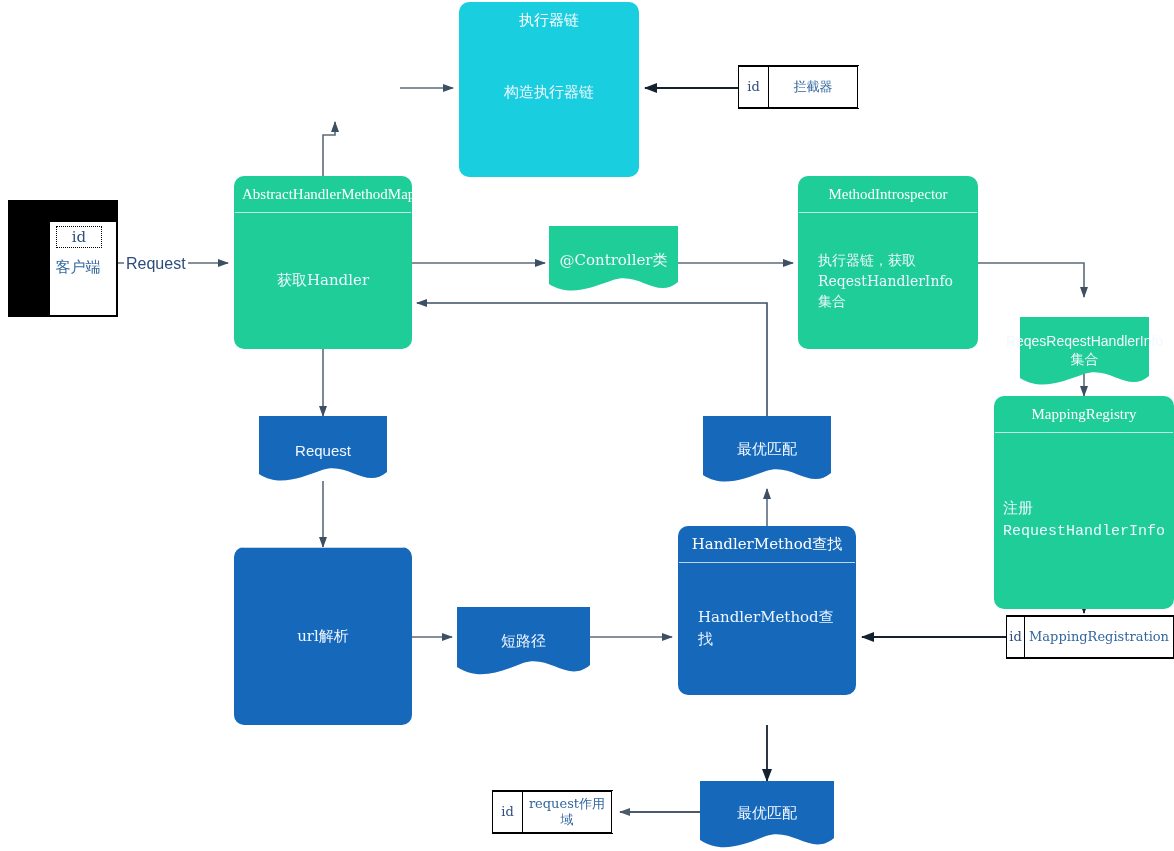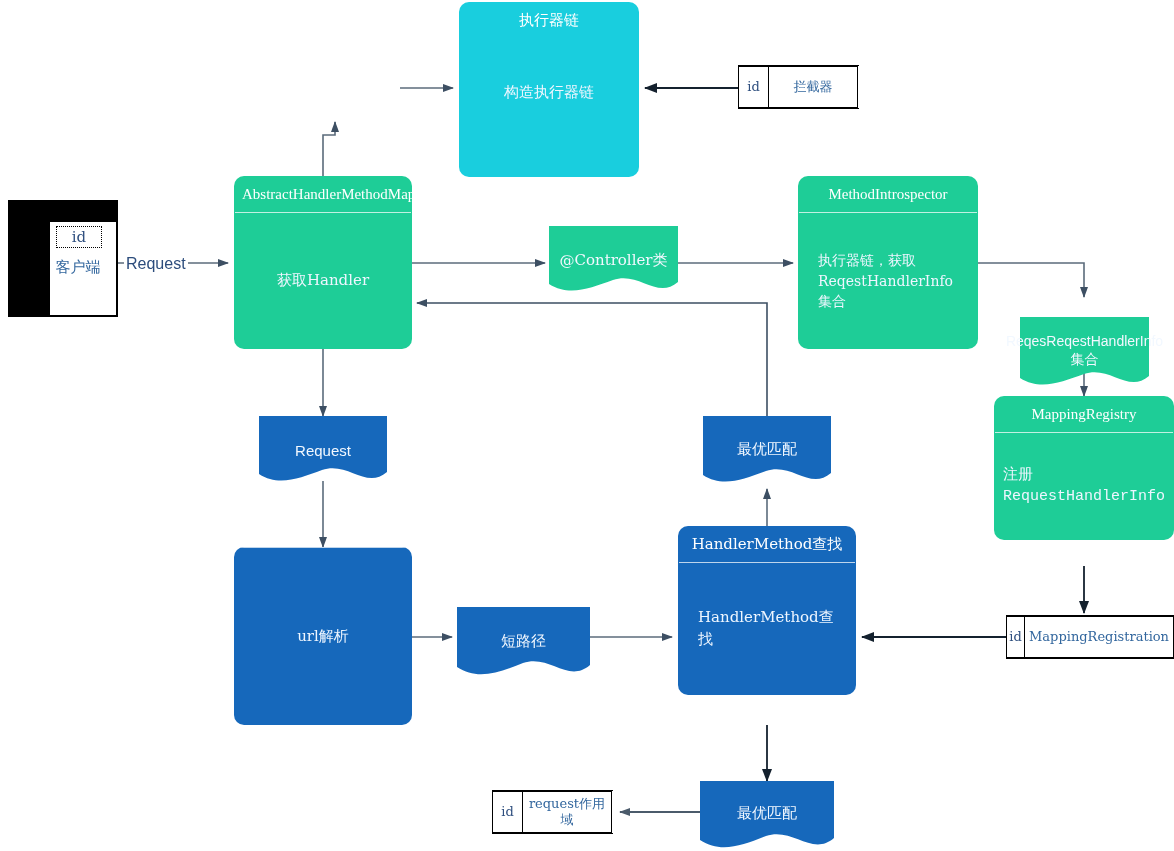--- a/index.html
+++ b/index.html
@@ -268,21 +268,21 @@
 ReqestHandlerInfo集合</div>
   </div>
 
   <div class="doc sans" style="left:1020px;top:297px;width:129px;height:73px;margin-top:20px;">
     <svg width="129" height="73" viewBox="0 0 129 73">
       <path d="M0,0 L129,0 L129,59 C108,77 90,48 64,57 C41,65 21,74 0,61 Z" fill="#1ecd97"></path>
     </svg>
     <div class="doclabel" style="height:66px;font-size:14px;">ReqesReqestHandlerInfo集合</div>
   </div>
 
-  <div class="clsbox" style="left:994px;top:396px;width:180px;height:144px;background:#1ecd97;">
+  <div class="clsbox" style="left:994px;top:396px;width:180px;height:213px;background:#1ecd97;">
     <div class="hdr">MappingRegistry</div>
     <div class="divider"></div>
     <div class="body plainbody" style="font-family:Liberation Mono, monospace;">注册
 RequestHandlerInfo</div>
   </div>
 
   <div class="doc sans" style="left:259px;top:416px;width:128px;height:69px;">
     <svg width="128" height="69" viewBox="0 0 128 69">
       <path d="M0,0 L128,0 L128,56 C107,74 89,45 63,54 C41,62 20,71 0,58 Z" fill="#1668bb"></path>
     </svg>

